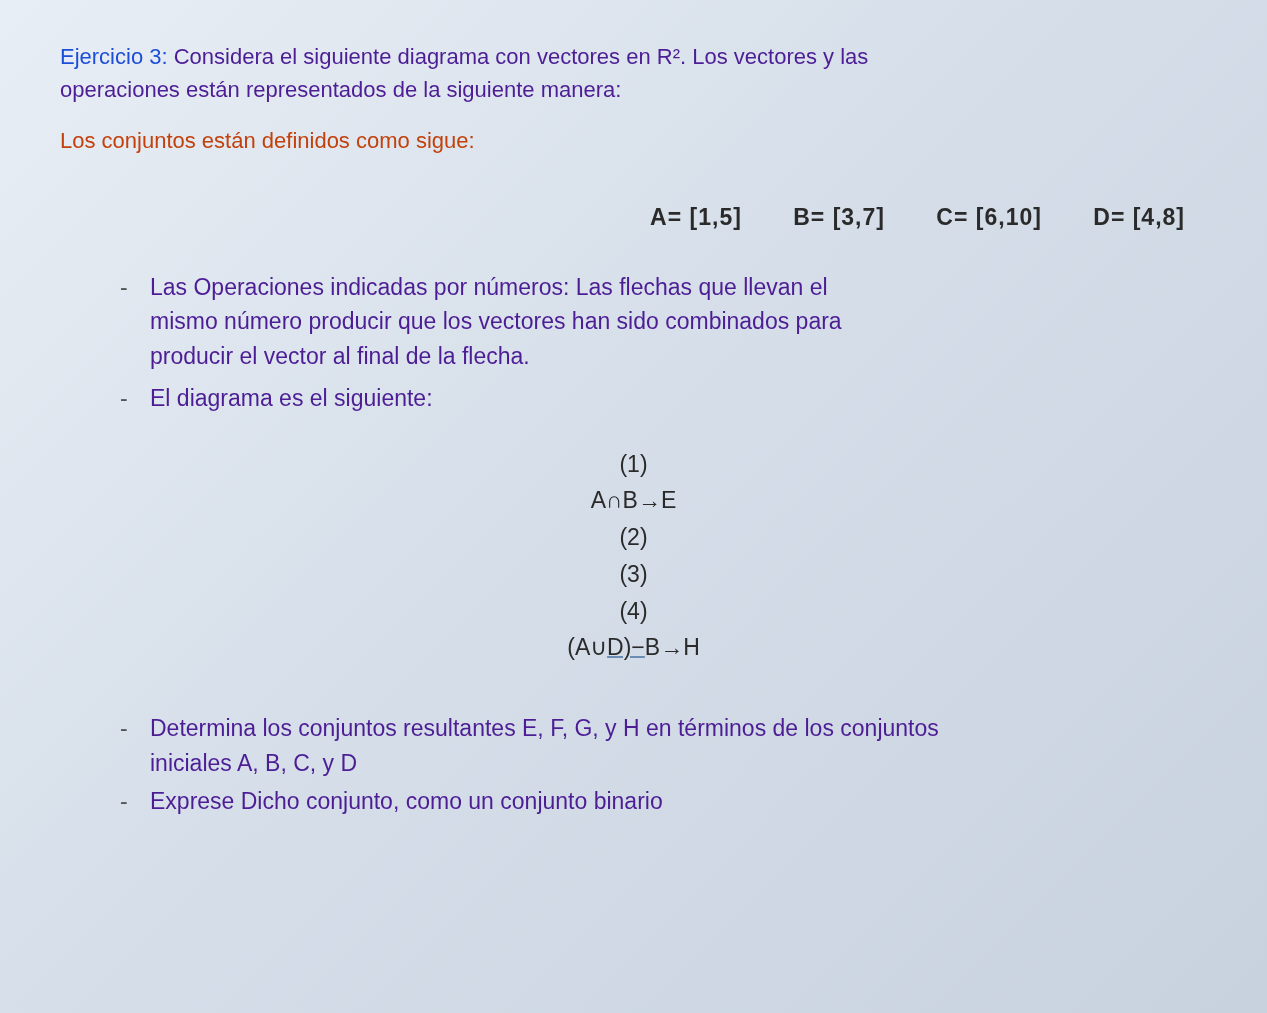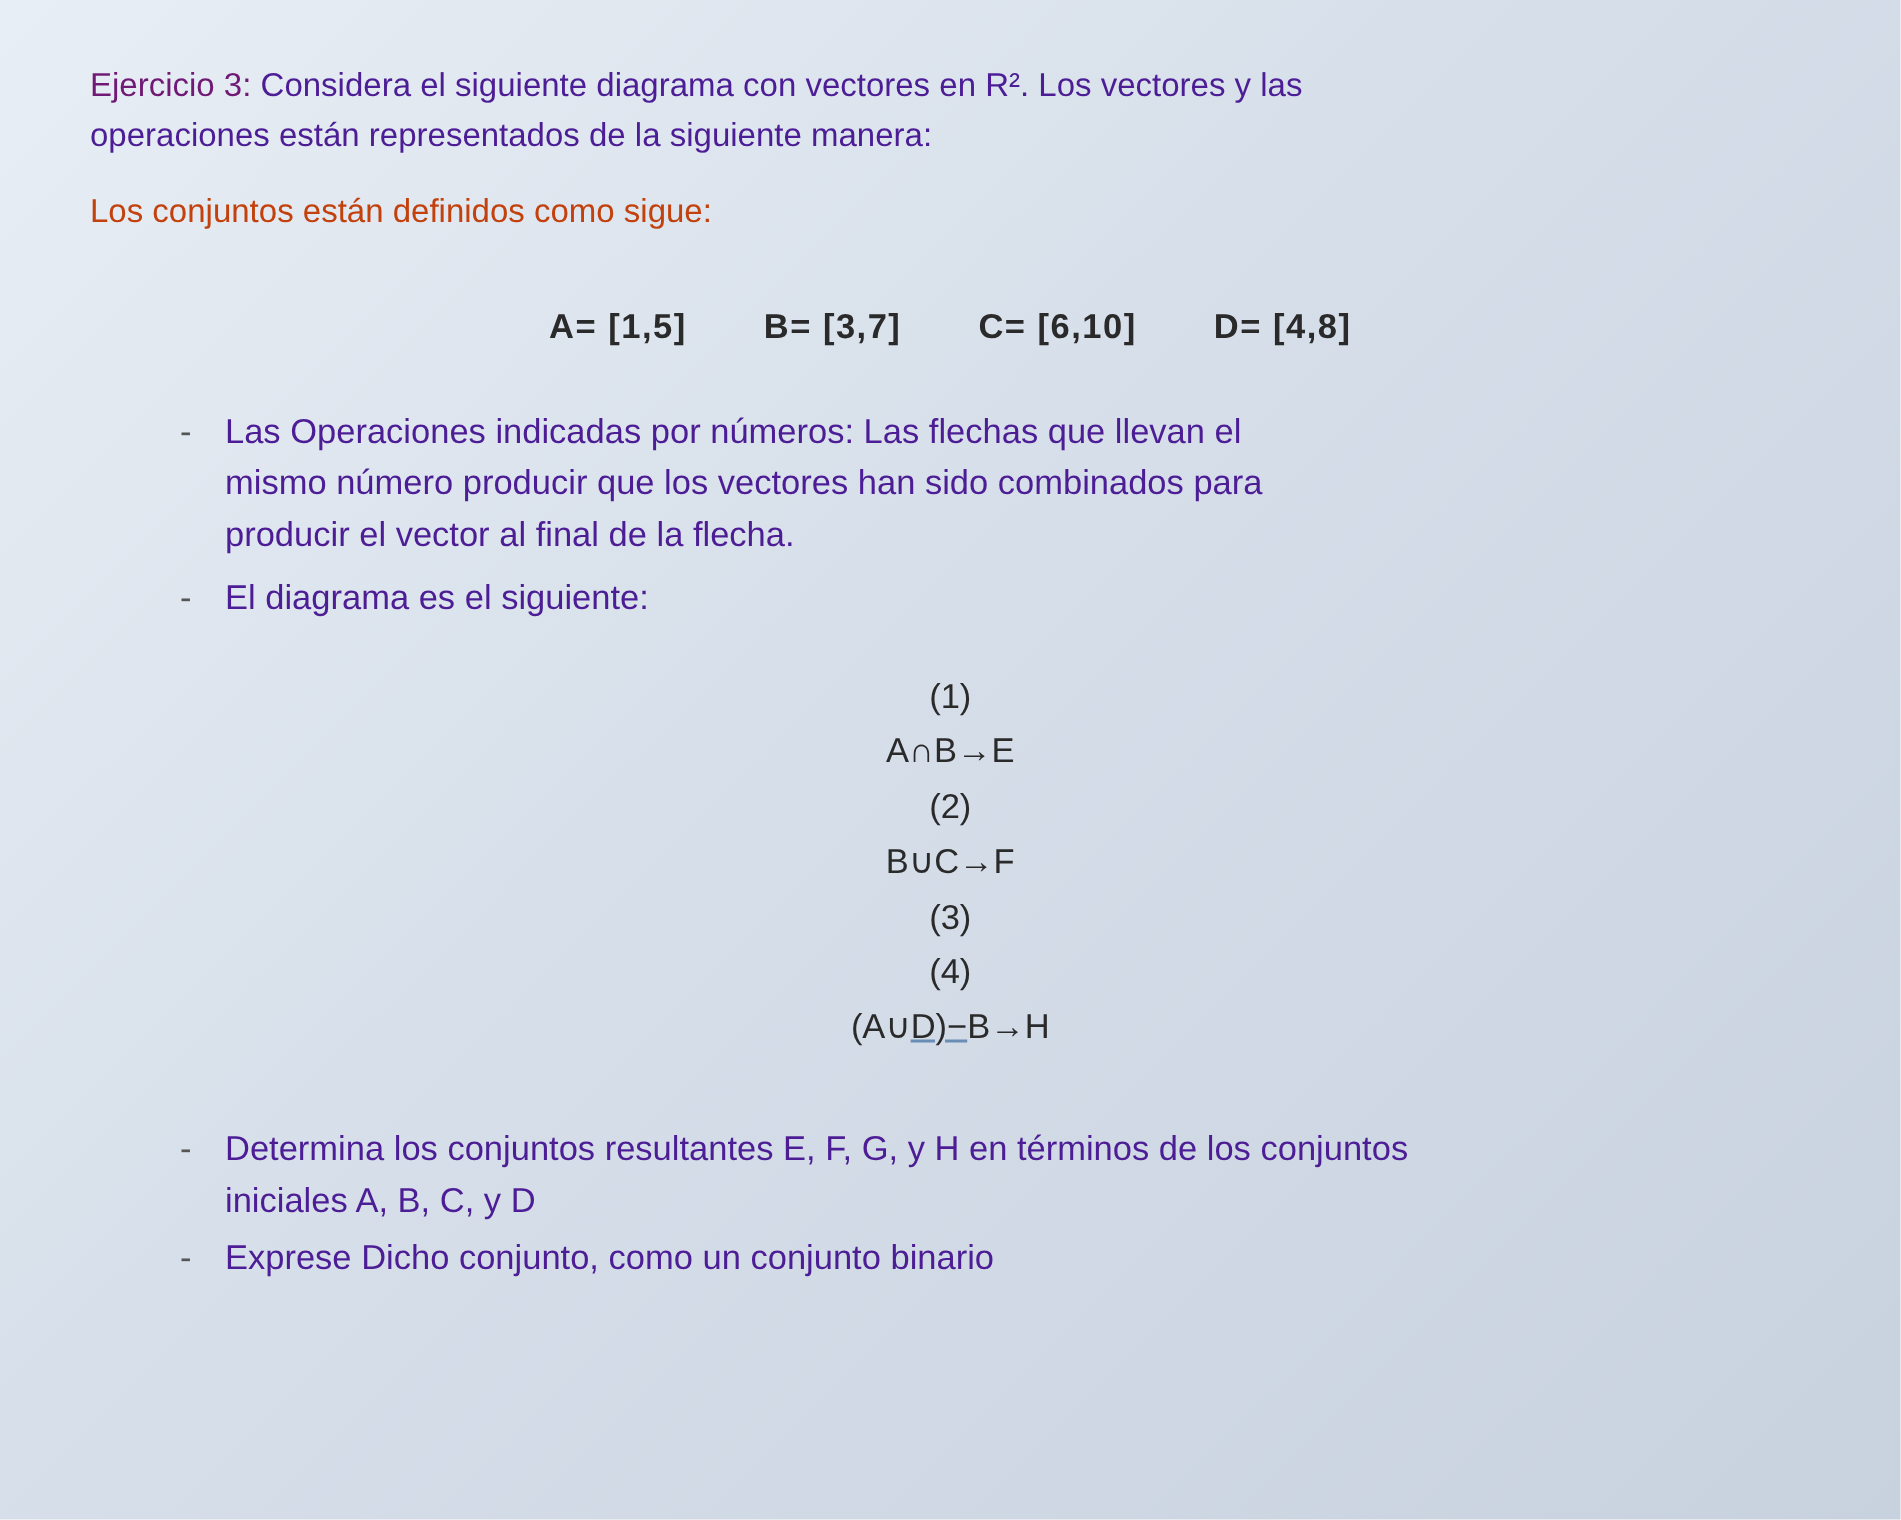--- a/index.html
+++ b/index.html
@@ -11,37 +11,37 @@
       font-family: Arial, Helvetica, sans-serif;
       background: linear-gradient(135deg, #e8eef5 0%, #d4dde8 50%, #c8d2de 100%);
       width: 1267px;
       height: 1013px;
       padding: 40px 60px;
       color: #2a2a2a;
       font-size: 22px;
       line-height: 1.5;
     }
     .exercise-title {
-      color: #701a75;
+      color: #1d4ed8;
       font-weight: normal;
       display: inline;
     }
     .exercise-text {
       font-weight: normal;
       color: #4c1d95;
     }
     .intro-para {
       margin-bottom: 18px;
     }
     .sets-def-label {
       margin-bottom: 43px;
       color: #c2410c;
     }
     .sets-row {
-      text-align: center;
+      text-align: right;
       font-weight: bold;
       font-size: 23px;
       margin-bottom: 35px;
       letter-spacing: 1px;
     }
     .sets-row span {
       margin: 0 22px;
     }
     .bullet-section {
       padding-left: 90px;
@@ -112,21 +112,20 @@
     <span>mismo número producir que los vectores han sido combinados para</span><br>
     <span>producir el vector al final de la flecha.</span>
   </div>
   <div class="bullet-item">El diagrama es el siguiente:</div>
 </div>
 
 <div class="diagram-block">
   <span class="diagram-line op-num">(1)</span>
   <span class="diagram-line op-expr">A∩B→E</span>
   <span class="diagram-line op-num">(2)</span>
-  <span class="diagram-line op-expr">B∪C→F</span>
   <span class="diagram-line op-num">(3)</span>
   <span class="diagram-line op-num">(4)</span>
   <span class="diagram-line op-expr"><span>(A∪</span><span class="sub-underline">D)−</span><span>B→H</span></span>
 </div>
 
 <div class="final-bullets">
   <div class="bullet-item">
     <span>Determina los conjuntos resultantes E, F, G, y H en términos de los conjuntos</span><br>
     <span>iniciales A, B, C, y D</span>
   </div>

